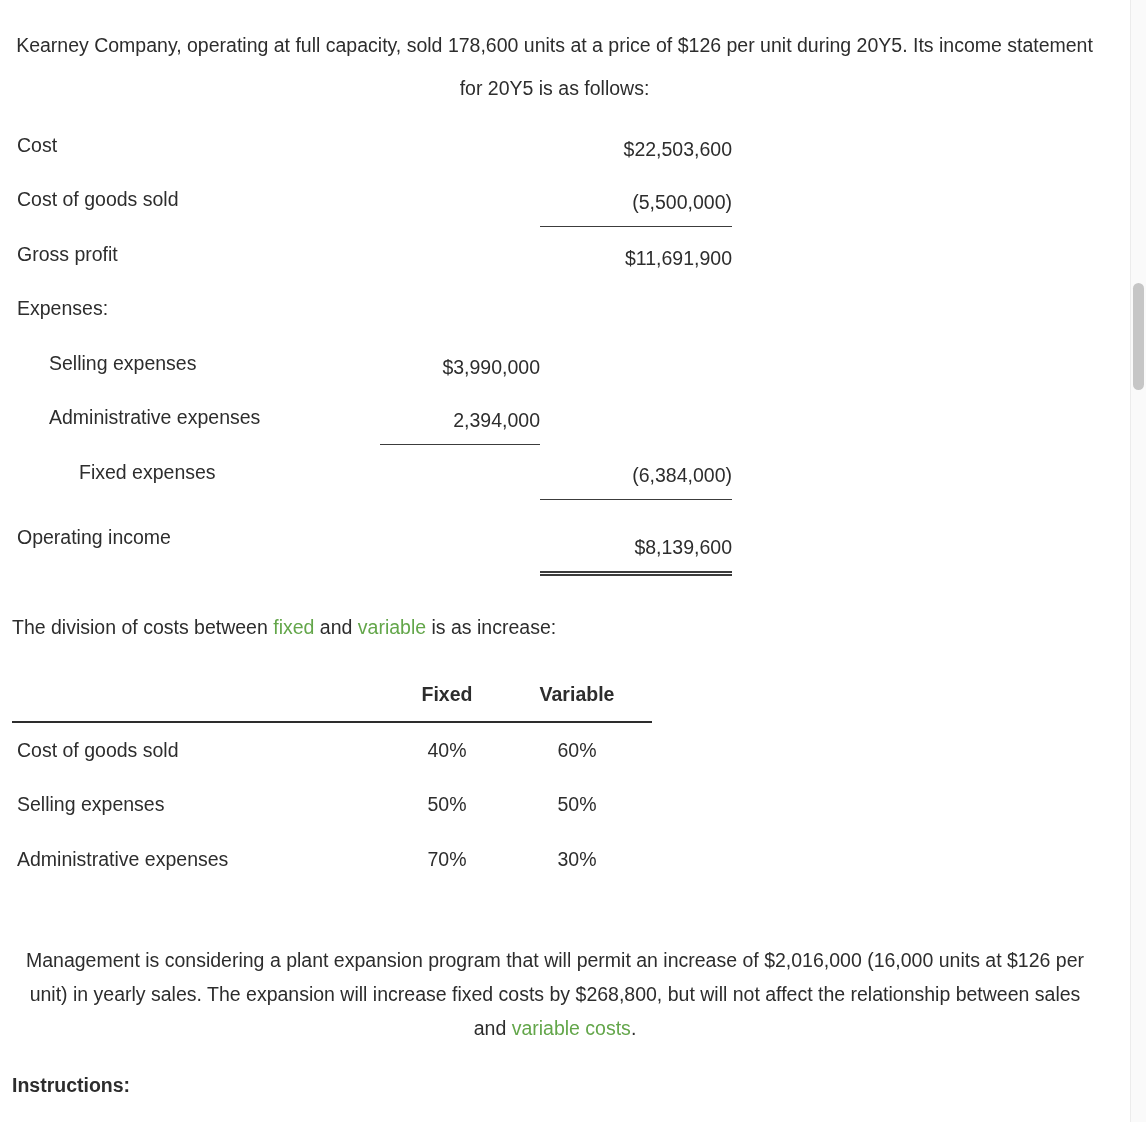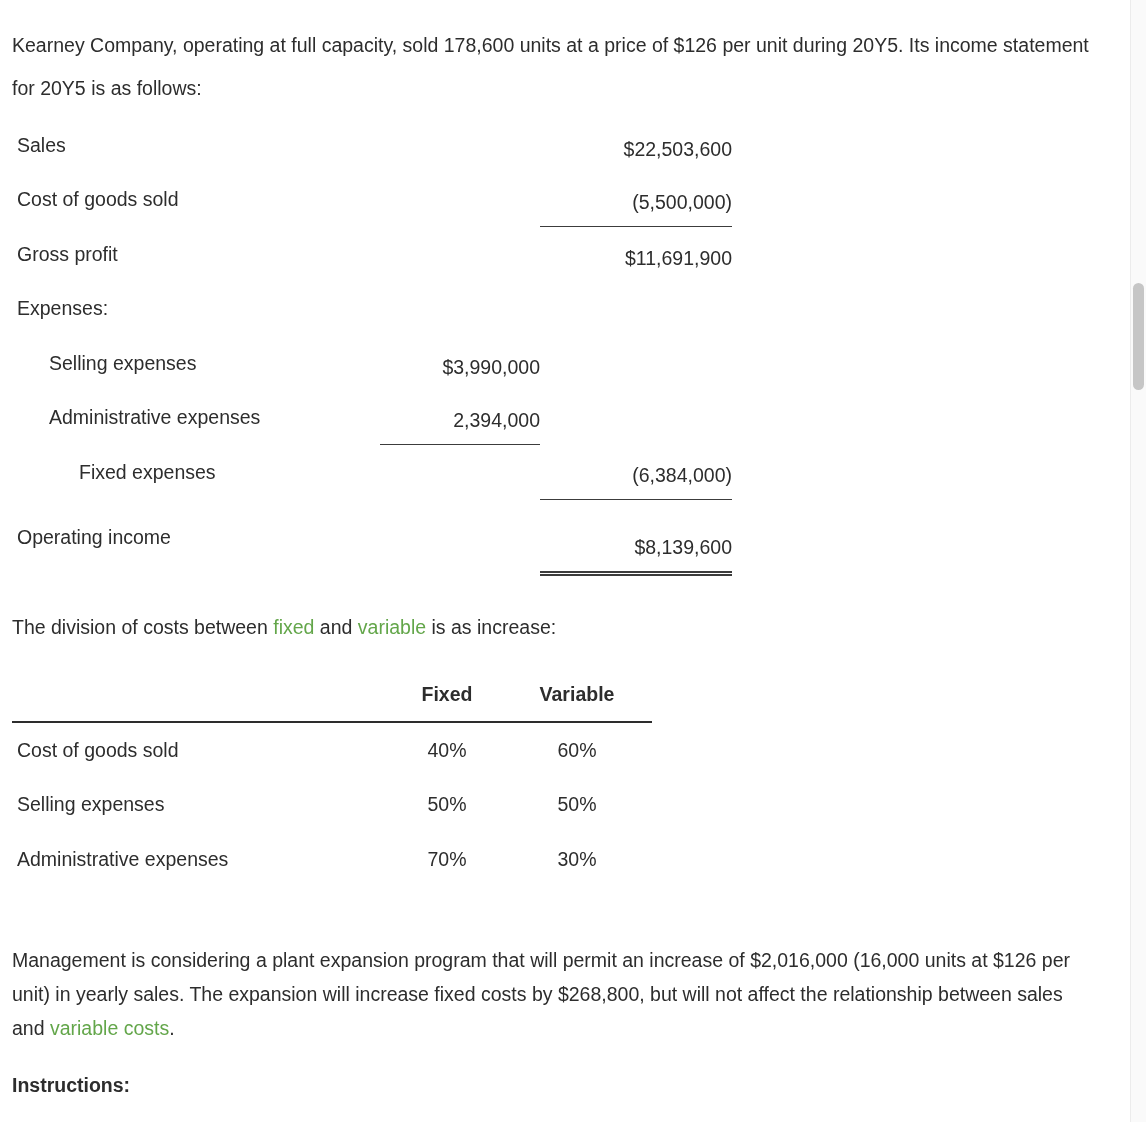--- a/index.html
+++ b/index.html
@@ -19,20 +19,21 @@
     position: absolute;
     top: 0; left: 0;
     width: 1128px; height: 1122px;
     padding: 24px 30px 0 12px;
     font-size: 19.5px;
   }
   .para {
     line-height: 43px;
     max-width: 1085px;
     margin: 0;
+    text-align: center;
   }
   .green-term {
     color: #63a64a;
     cursor: pointer;
   }
 
   
   .income-statement {
     margin-top: 8px;
     width: 732px;
@@ -109,21 +110,21 @@
 </head>
 <body>
 
 <div class="page">
   <div class="content">
 
     <p class="para">Kearney Company, operating at full capacity, sold 178,600 units at a price of $126 per unit during 20Y5. Its income statement for 20Y5 is as follows:</p>
 
     <div class="income-statement">
       <div class="is-row">
-        <span class="is-label">Sales</span>
+        <span class="is-label">Cost</span>
         <span class="is-amt"></span>
         <span class="is-amt">$22,503,600</span>
       </div>
       <div class="is-row">
         <span class="is-label">Cost of goods sold</span>
         <span class="is-amt"></span>
         <span class="is-amt u-single">(5,500,000)</span>
       </div>
       <div class="is-row">
         <span class="is-label">Gross profit</span>

